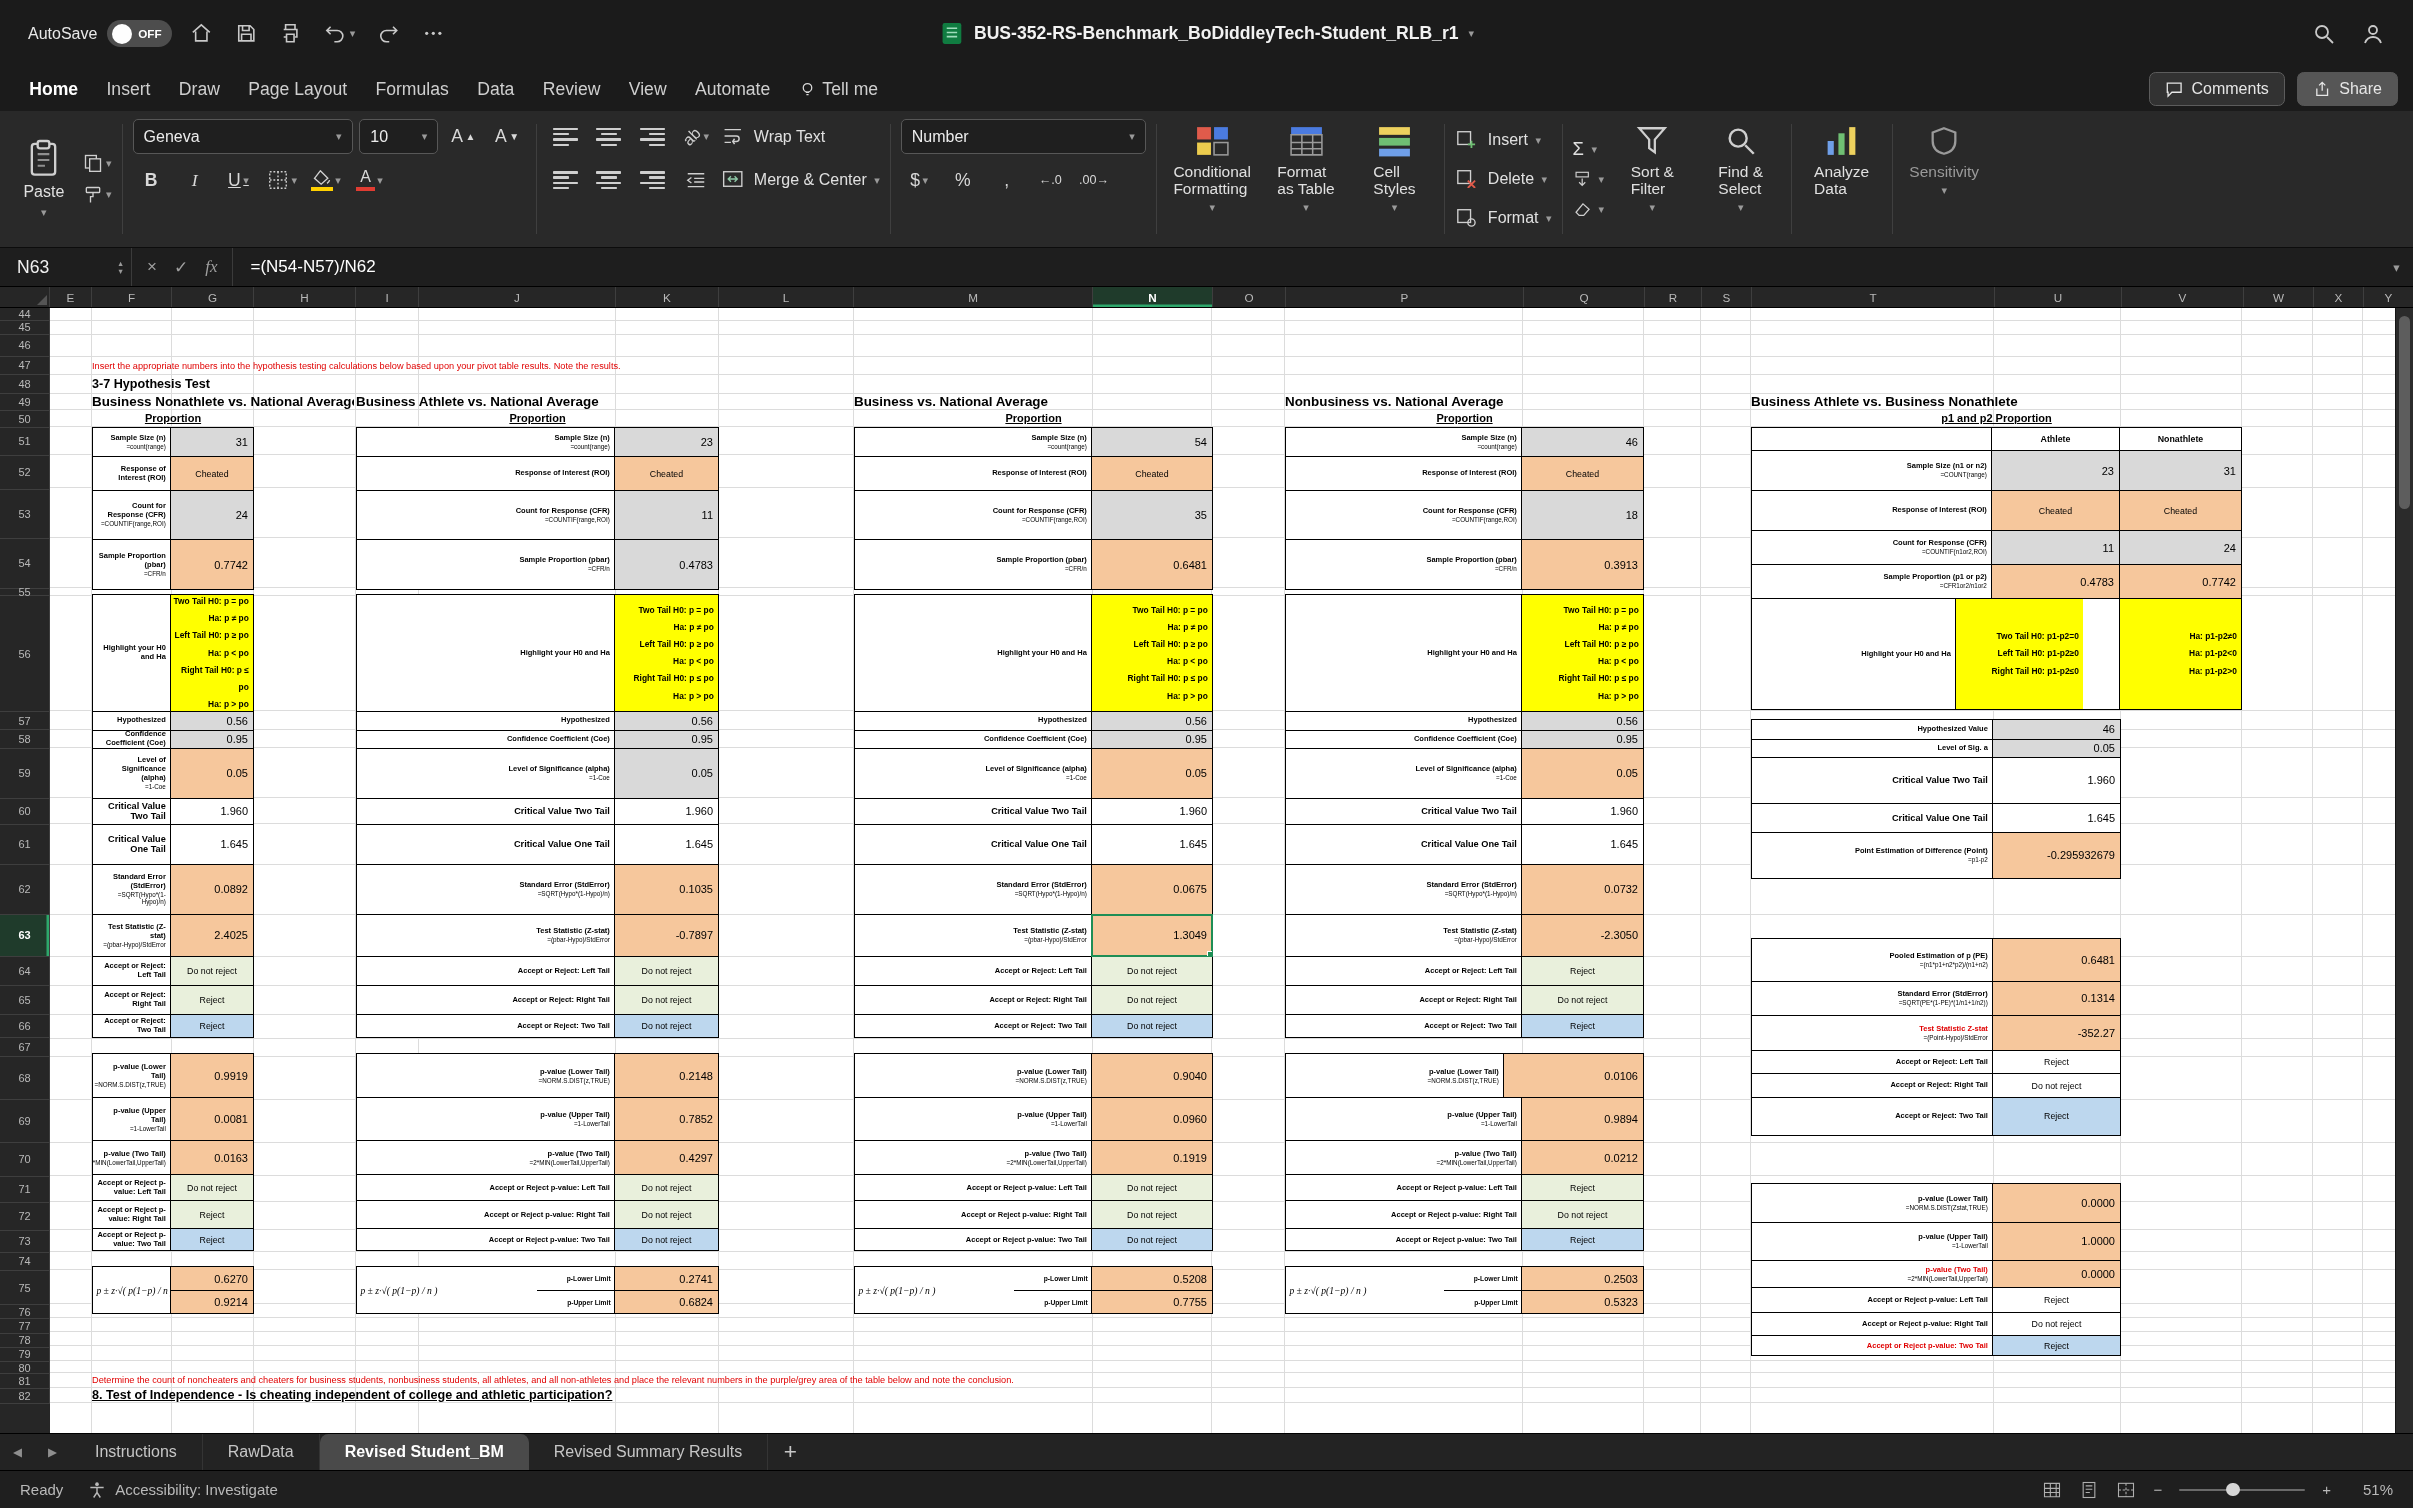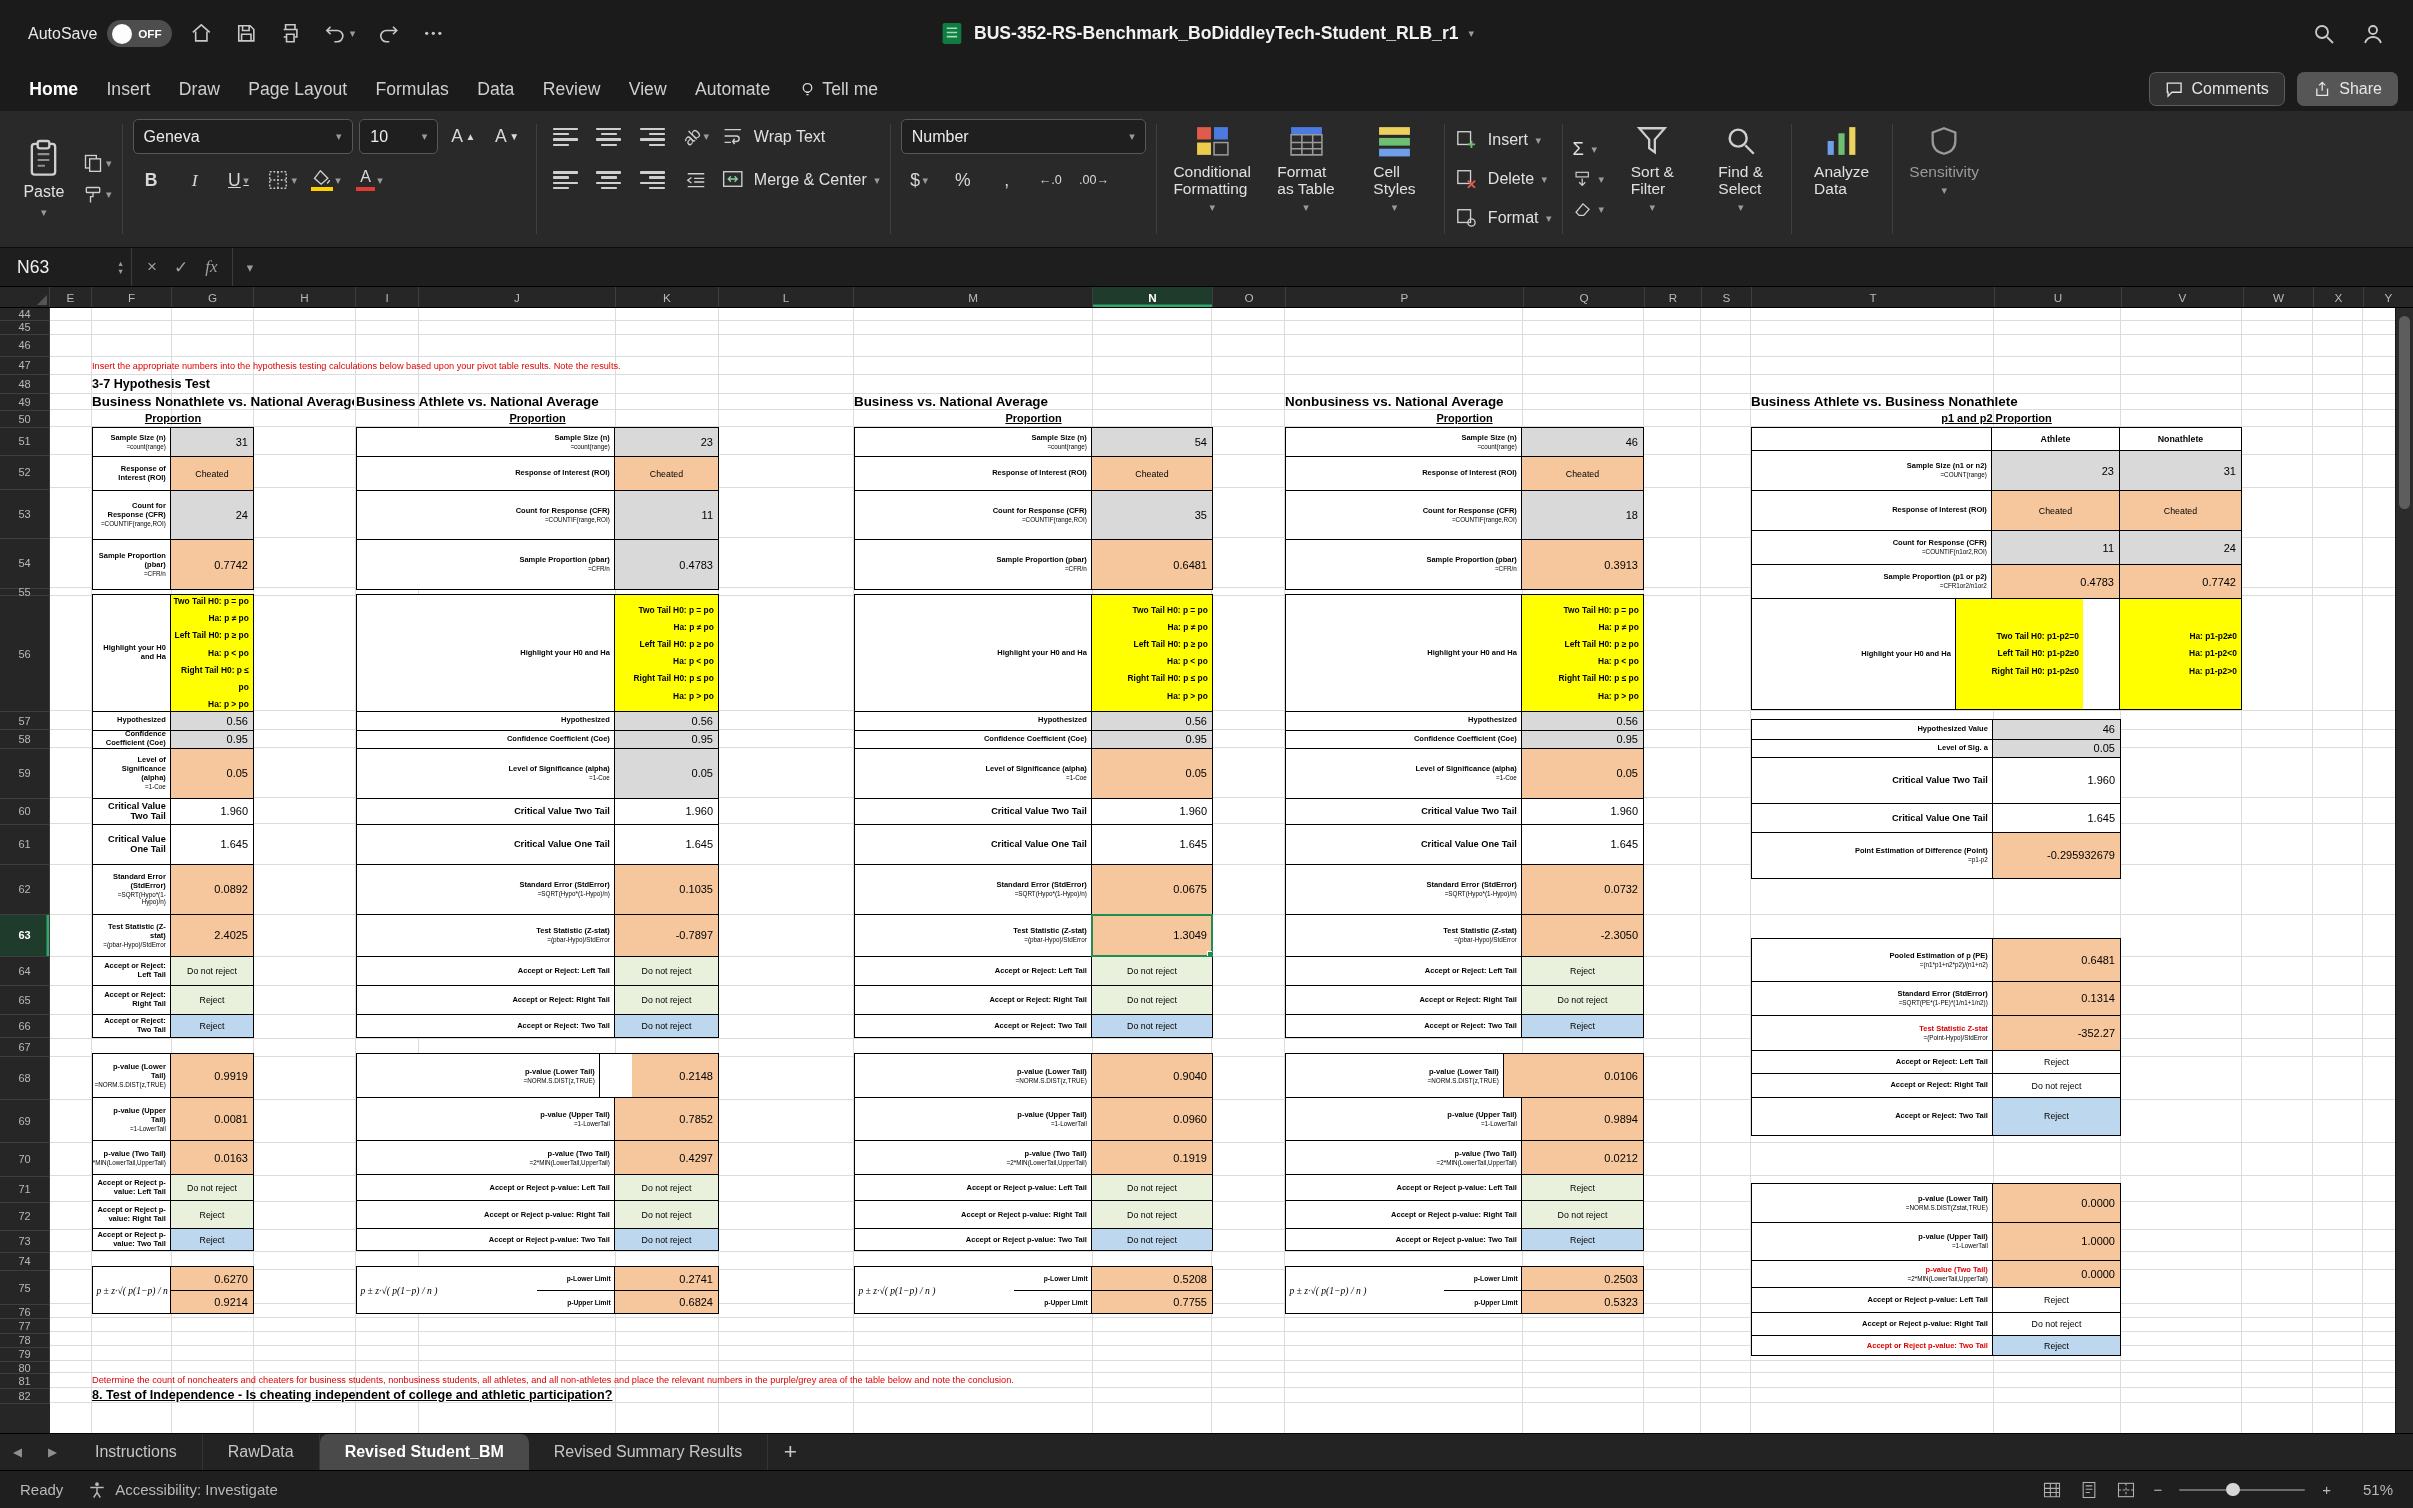--- a/index.html
+++ b/index.html
@@ -614,20 +614,21 @@
       <span class="nb-step">
           <span>▴</span>
           <span>▾</span>
         </span>
     </div>
     <div class="fb-icons">
       <span class="fbic">×</span>
       <span class="fbic">✓</span>
       <span class="fbic fx">fx</span>
     </div>
+    <div class="fb-input">=(N54-N57)/N62</div>
     <span class="fb-expand">▾</span>
   </div>
 
   <div id="sheet">
     <div id="colhead-row">
         <div class="corner"></div>
         <div class="colhead" style="width: 42px;">E</div>
         <div class="colhead" style="width: 80px;">F</div>
         <div class="colhead" style="width: 82px;">G</div>
         <div class="colhead" style="width: 102px;">H</div>
@@ -1018,21 +1019,21 @@
                 </div>
                 <div class="sval txt" style="width: 103px; background: rgb(189, 215, 238);">Do not reject</div>
               </div>
             </div>
             <div class="sec-group" style="margin-top: 15px;">
               <div class="sblock" style="height: 43px;">
                 <div class="slabel">
                   <span>p-value (Lower Tail)</span>
                   <span class="ssub">=NORM.S.DIST(z,TRUE)</span>
                 </div>
-                <div class="sval num" style="width: 86px; background: rgb(246, 199, 156); margin-left: 32px;">0.2148</div>
+                <div class="sval num" style="width: 103px; background: rgb(246, 199, 156);">0.2148</div>
               </div>
               <div class="sblock" style="height: 43px;">
                 <div class="slabel">
                   <span>p-value (Upper Tail)</span>
                   <span class="ssub">=1-LowerTail</span>
                 </div>
                 <div class="sval num" style="width: 103px; background: rgb(246, 199, 156);">0.7852</div>
               </div>
               <div class="sblock" style="height: 34px;">
                 <div class="slabel">

